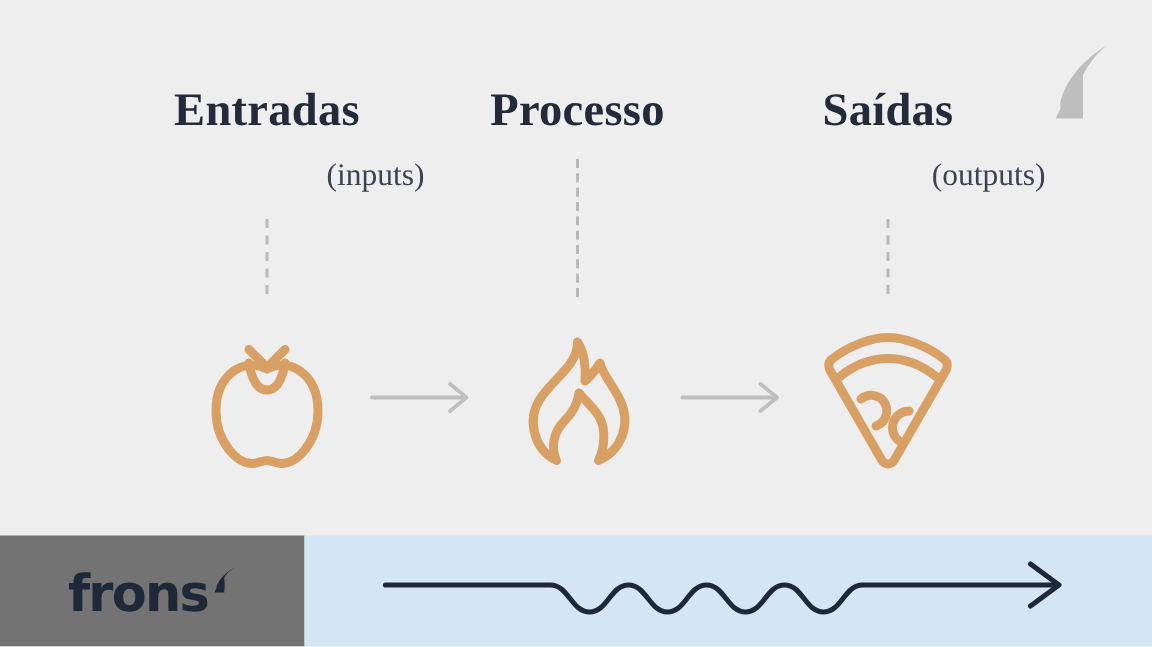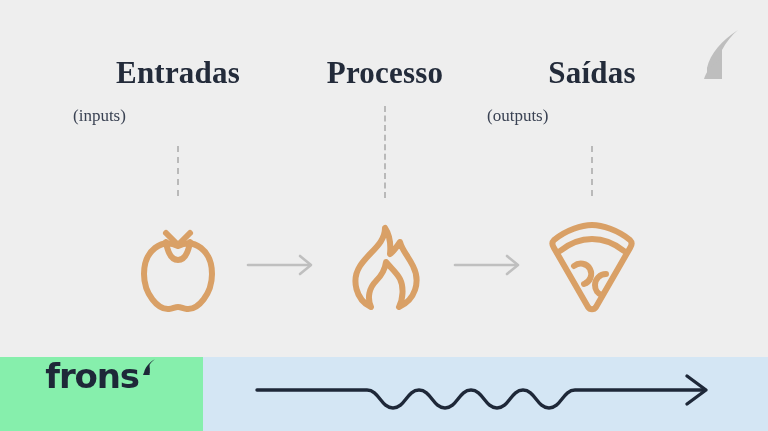--- a/index.html
+++ b/index.html
@@ -40,23 +40,23 @@
     font-family:Liberation Serif, serif;
     font-weight:bold;
     font-size:31px;
     line-height:36px;
     color:#232B3A;
     letter-spacing:0.2px;
   }
   .col-sub {
     position:absolute;
     top:105px; left:0; width:100%;
-    text-align:left;
+    text-align:right;
     font-family:"Liberation Serif", serif;
-    font-size:17px;
+    font-size:21px;
     line-height:22px;
     color:#3A4253;
   }
 
   .dash {
     position:absolute;
     left:50%;
     width:0;
     border-left:2px dashed #B9B9B9;
     transform:translateX(-1px);
@@ -85,23 +85,23 @@
 
   
   #footer {
     position:absolute;
     left:0; bottom:0;
     width:768px; height:74px;
     display:flex;
   }
   #brand-block {
     width:203px; height:74px;
-    background:#86efac;
-    display:flex;
-    align-items:flex-start;
+    background:#737373;
+    display:flex;
+    align-items:center;
     justify-content:center;
   }
   #brand-lockup {
     display:flex;
     align-items:flex-start;
     transform:translateY(2px);
   }
   #brand-word {
     font-family:"DejaVu Sans", sans-serif;
     font-weight:bold;

